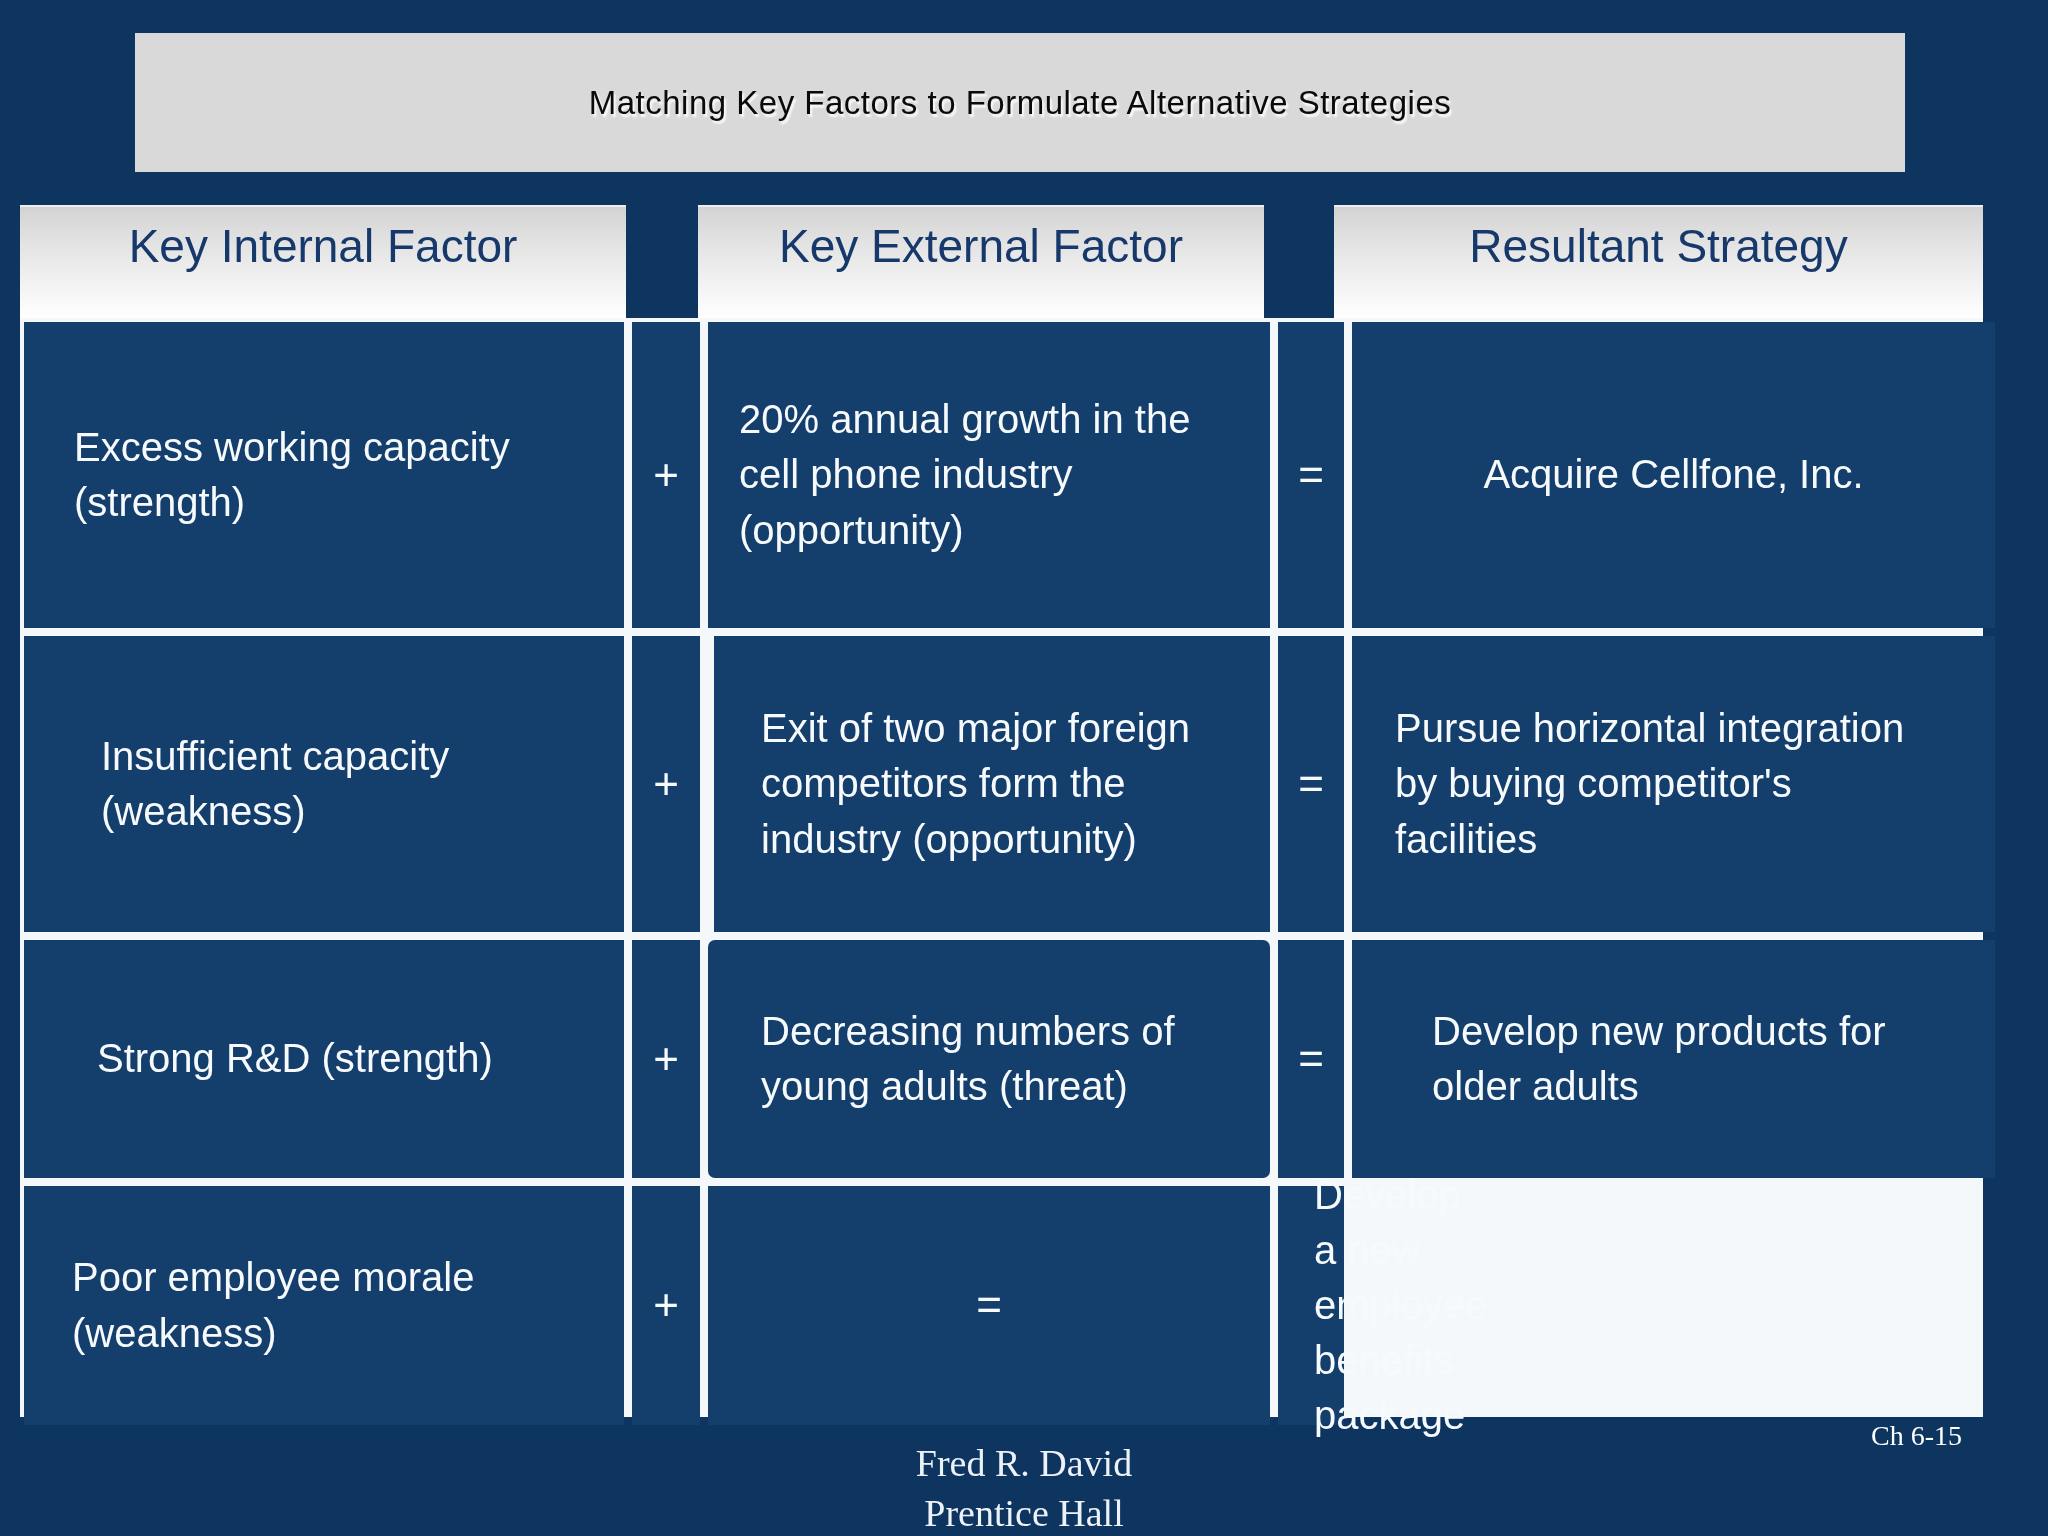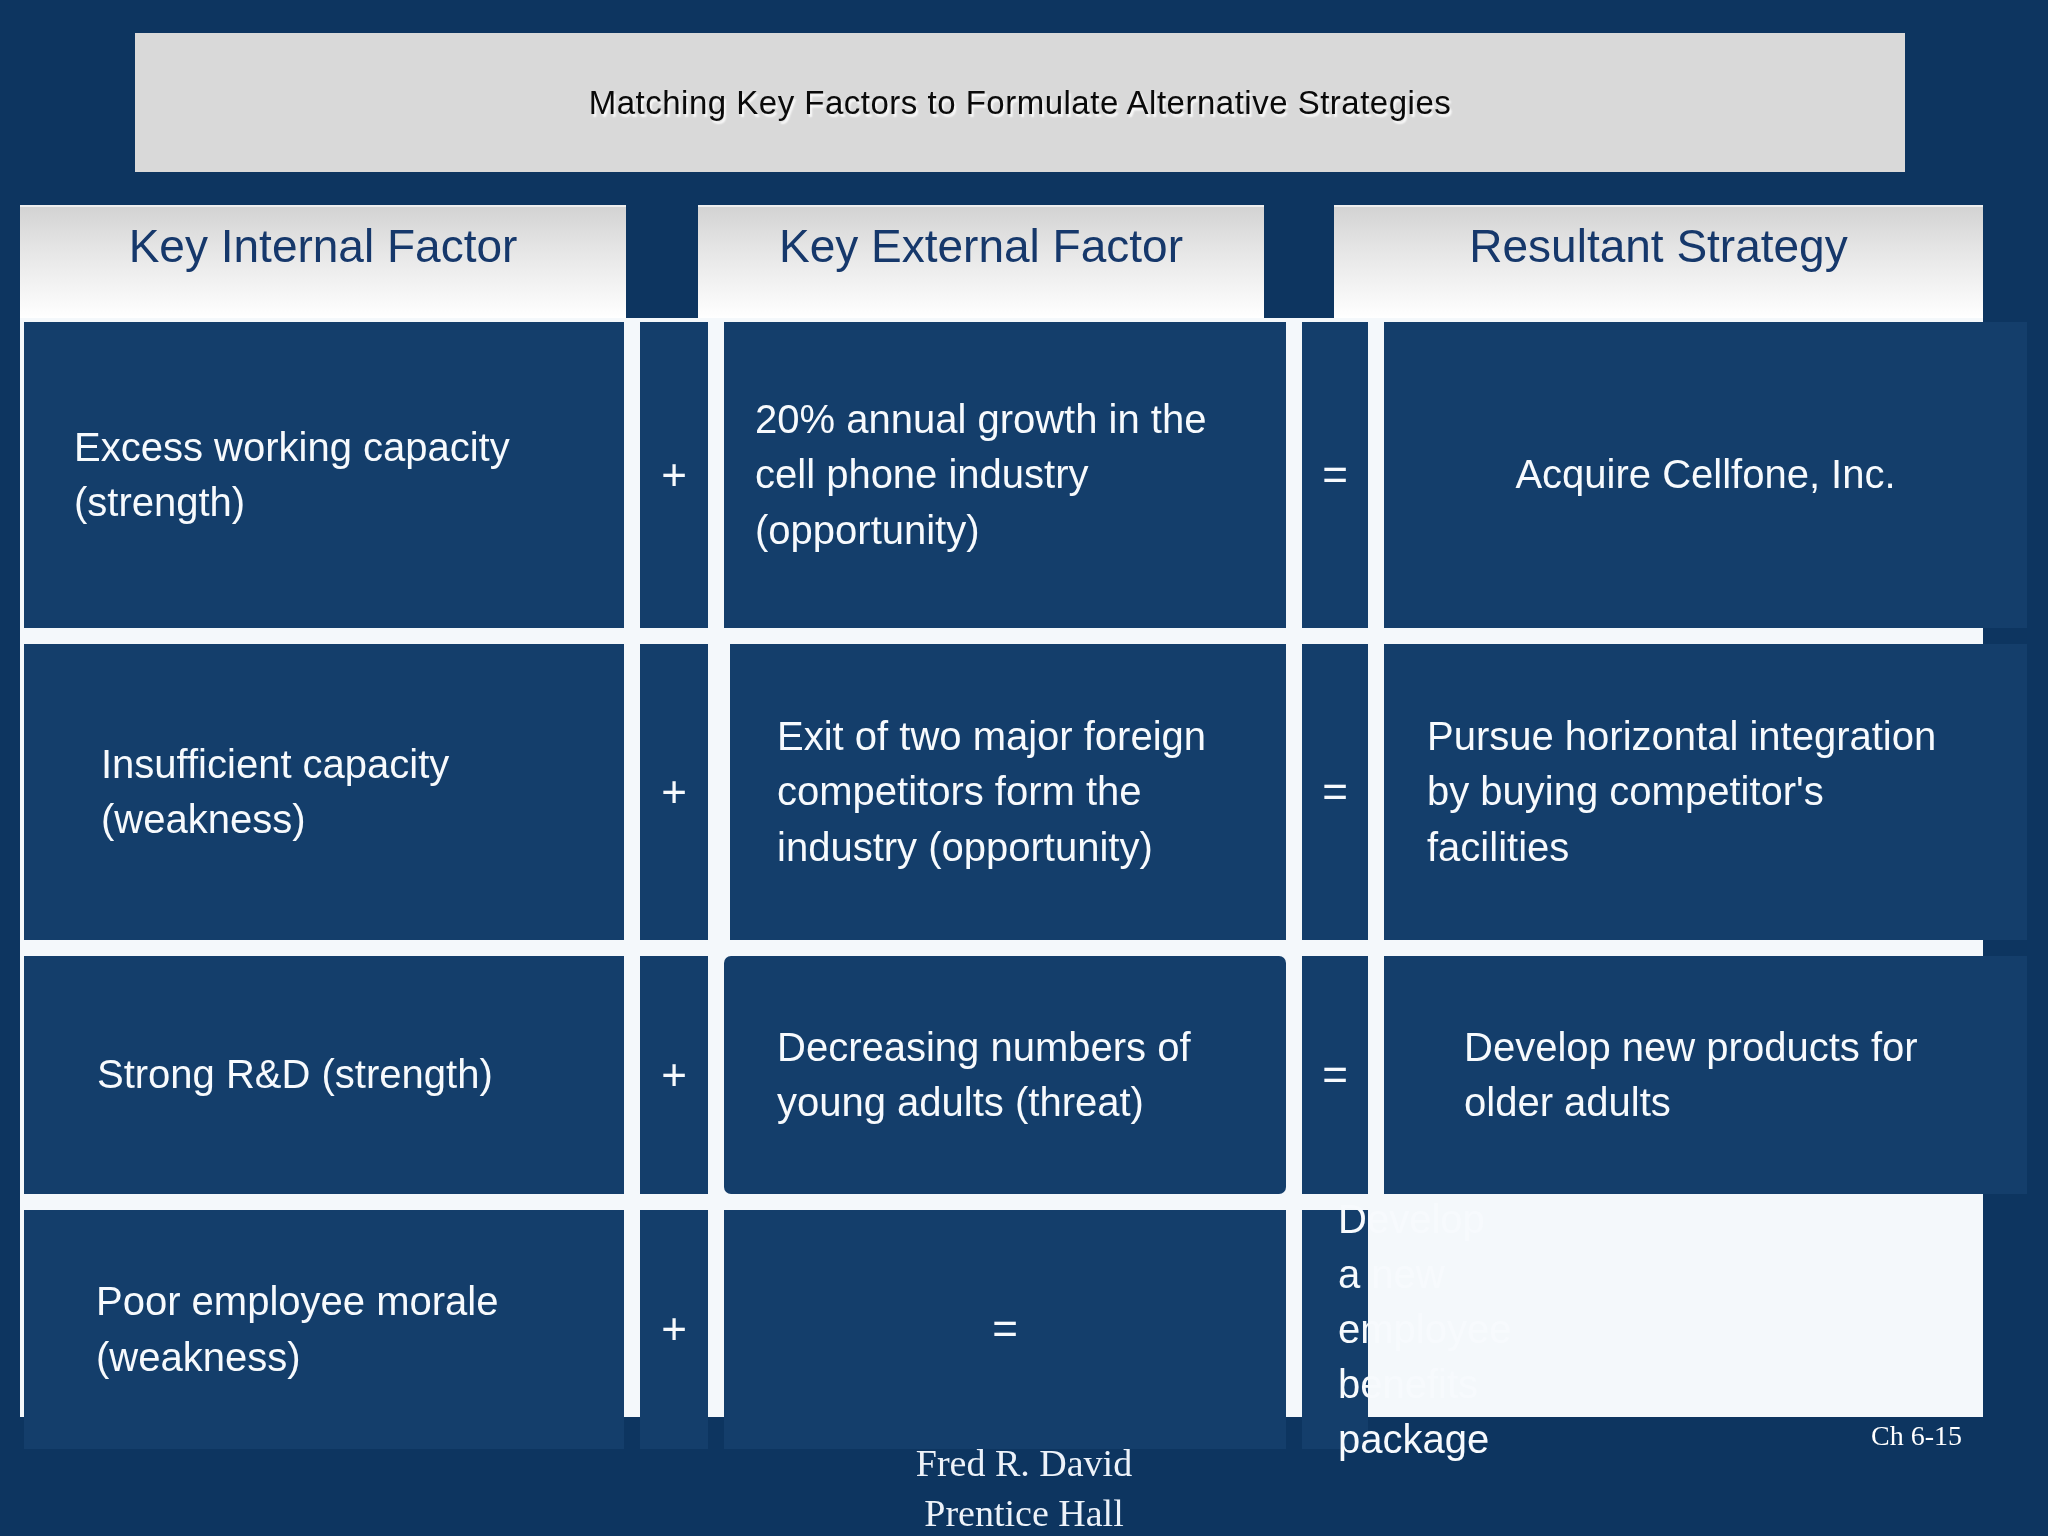--- a/index.html
+++ b/index.html
@@ -68,42 +68,42 @@
     position: absolute;
     left: 20px;
     top: 318px;
     width: 1963px;
     height: 1099px;
     box-sizing: border-box;
     background: #f4f8fb;
     display: grid;
     grid-template-columns: 600px 68px 562px 66px 643px;
     grid-template-rows: 306px 296px 238px 239px;
-    gap: 16px;
+    gap: 8px;
     padding: 4px;
   }
   .cell {
     background: #143e6b;
     color: #f7fafd;
     font-size: 40px;
     line-height: 1.38;
     display: flex;
     align-items: center;
     white-space: pre-line;
     box-sizing: border-box;
   }
   .op {
     justify-content: center;
     font-size: 44px;
     padding: 0;
   }
   .r0c1 { padding-left: 50px; }
   .r1c1 { padding-left: 77px; }
   .r2c1 { padding-left: 73px; }
-  .r3c1 { padding-left: 72px; }
+  .r3c1 { padding-left: 48px; }
   .r0c2 { padding-left: 31px; }
   .r1c2 { padding-left: 47px; margin-left: 6px; }
   .r2c2 { padding-left: 53px; border-radius: 7px; }
   .r3c2 { padding-left: 28px; }
   .r0c3 { justify-content: center; text-align: center; }
   .r1c3 { padding-left: 43px; }
   .r2c3 { padding-left: 80px; }
   .r3c3 { padding-left: 36px; }
 
   

